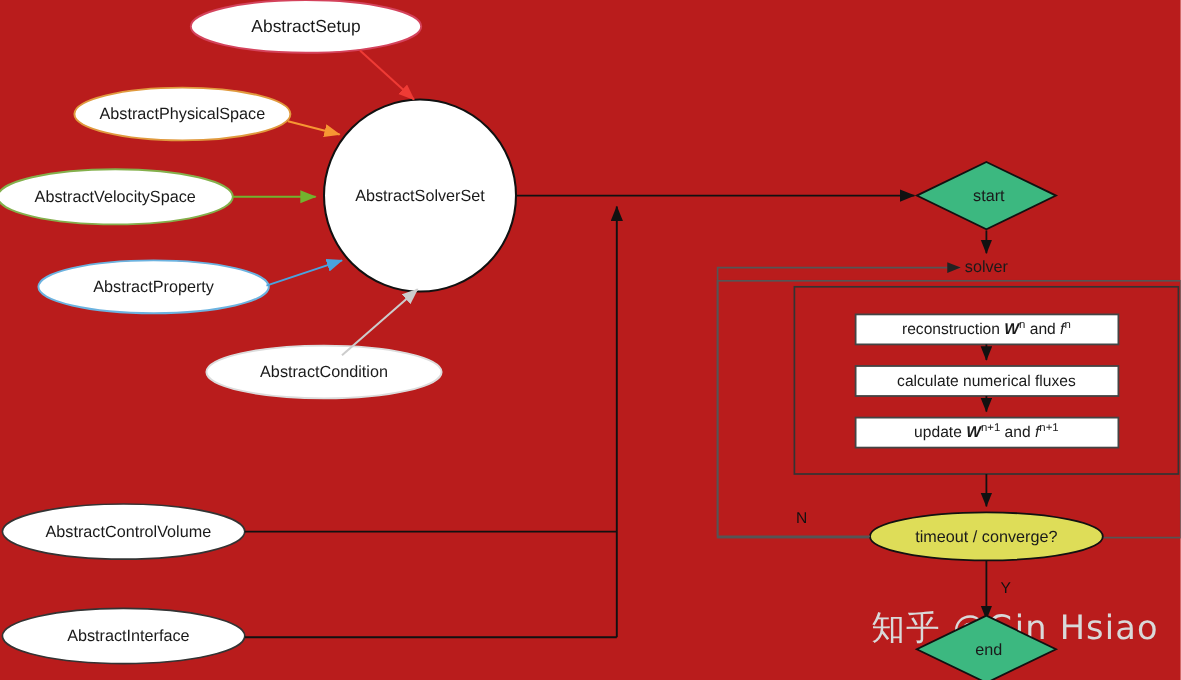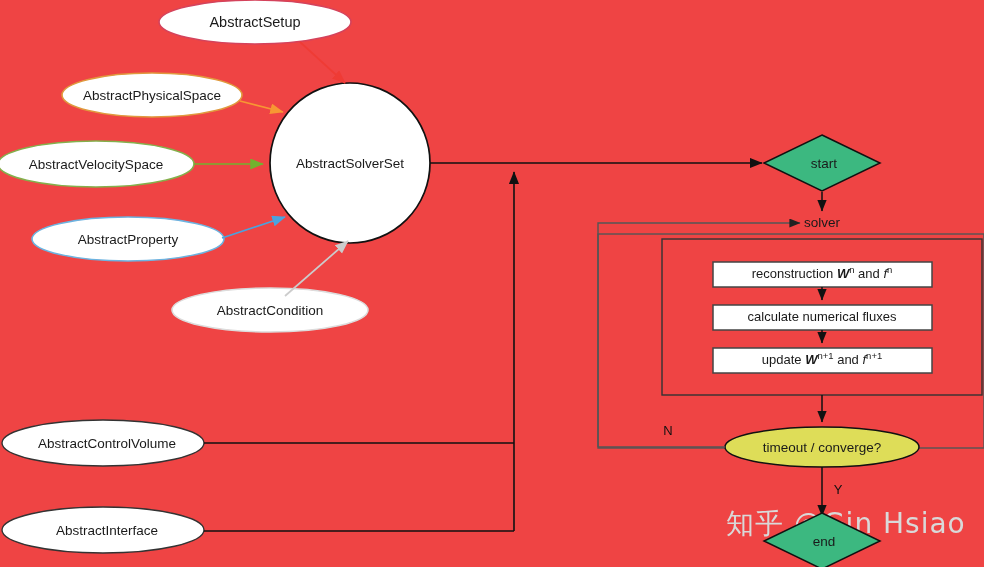--- a/index.html
+++ b/index.html
@@ -4,21 +4,21 @@
 <style>
   html,body{margin:0;padding:0;background:#ffffff;}
   body{
     font-family:"Liberation Sans","DejaVu Sans",sans-serif;
     -webkit-font-smoothing:antialiased;
   }
   #stage{
     position:relative;
     width:984px;
     height:567px;
-    background:#ef4444;
+    background:#b91c1c;
     overflow:hidden;
   }
   #stage svg{
     position:absolute;
     left:0; top:0;
     width:984px;
     height:567px;
   }
   .nodelabel{
     font-family:"Liberation Sans","DejaVu Sans",sans-serif;

